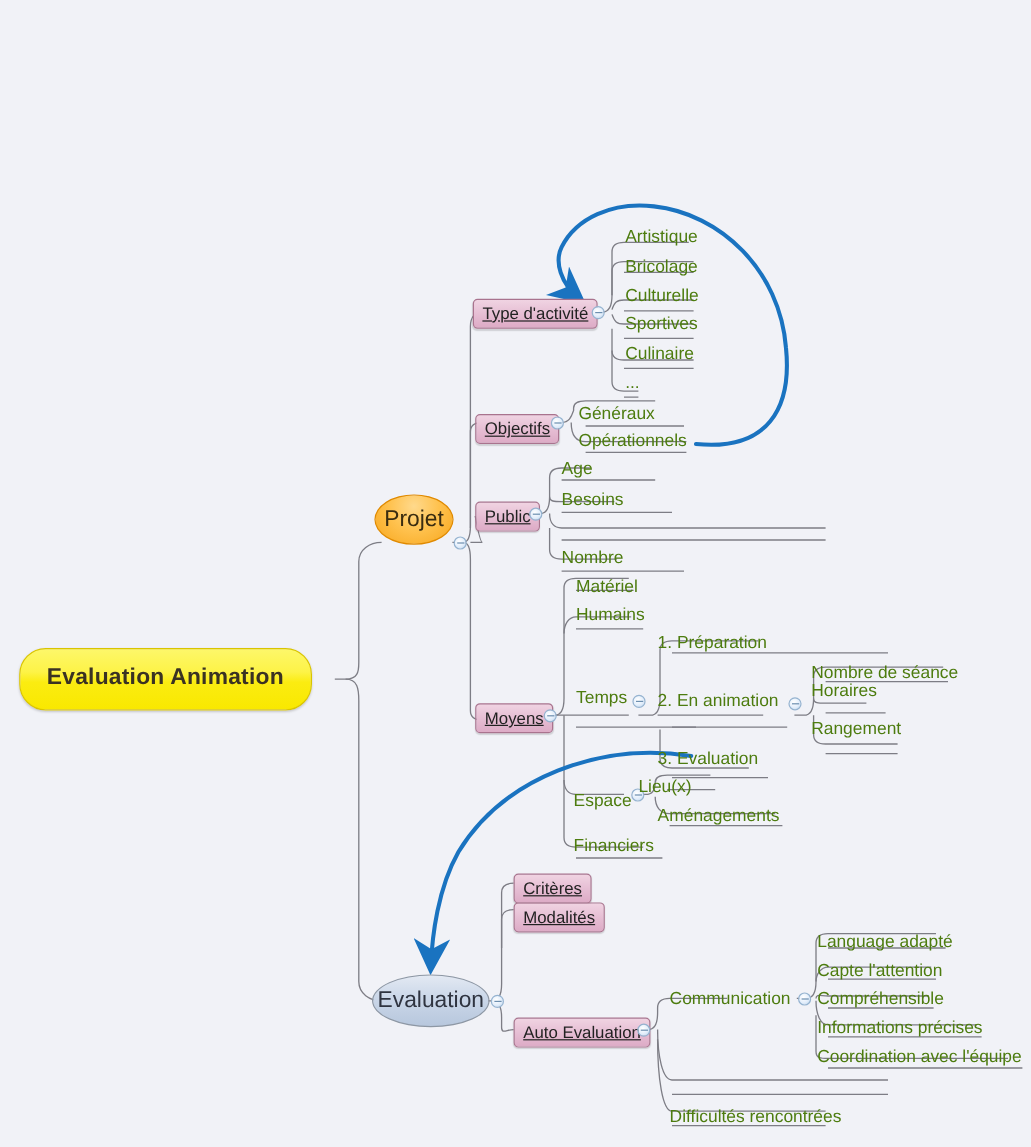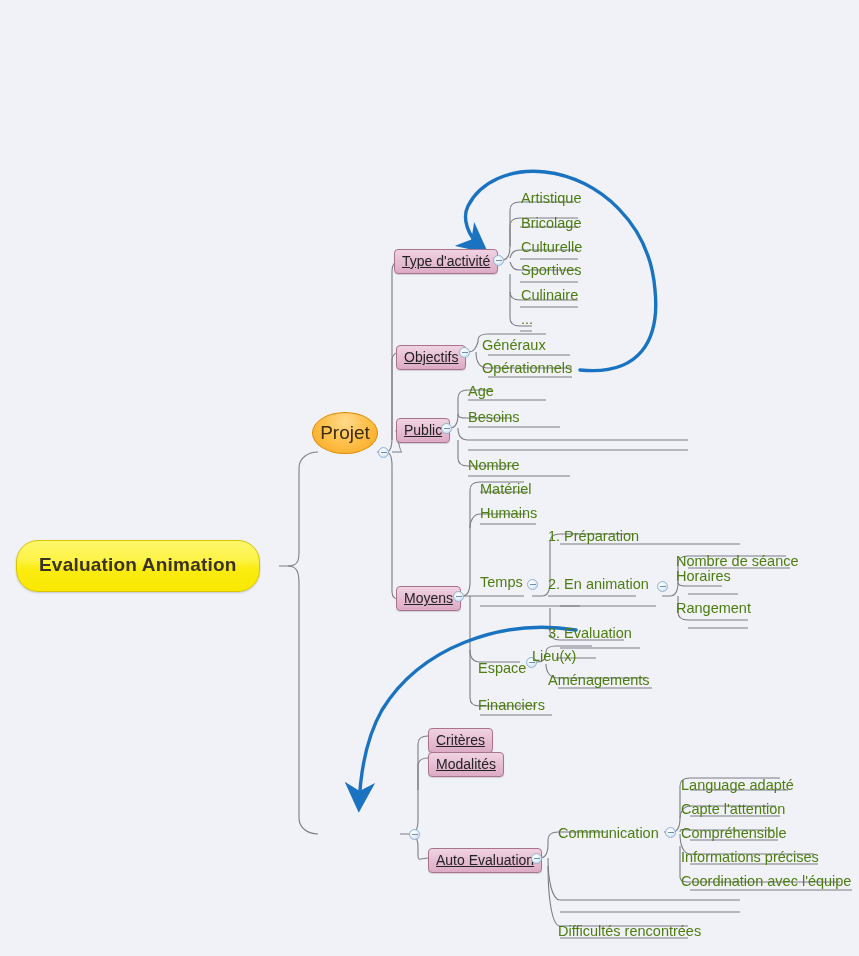--- a/index.html
+++ b/index.html
@@ -215,20 +215,21 @@
   <div class="node plain" style="left:674px; top:546px;margin-top:22px;">Horaires</div>
   <div class="node plain" style="left:674px; top:600px;">Rangement</div>
 
   <div class="node plain" style="left:476px; top:660px;">Espace</div>
   <div class="toggle" style="left:526px; top:657px;"></div>
   <div class="node plain" style="left:530px; top:648px;">Lieu(x)</div>
   <div class="node plain" style="left:546px; top:672px;">Aménagements</div>
 
   <div class="node plain" style="left:476px; top:697px;">Financiers</div>
 
+  <div class="node ellipse ellipse-blue" style="left:310px; top:812px; width:98px; height:44px;">Evaluation</div>
   <div class="toggle" style="left:409px; top:829px;"></div>
 
   <div class="node boxed" style="left:428px; top:728px;">Critères</div>
   <div class="node boxed" style="left:428px; top:752px;">Modalités</div>
 
   <div class="node boxed" style="left:428px; top:848px;">Auto Evaluation</div>
   <div class="toggle" style="left:531px; top:853px;"></div>
 
   <div class="node plain" style="left:556px; top:825px;">Communication</div>
   <div class="toggle" style="left:665px; top:827px;"></div>

